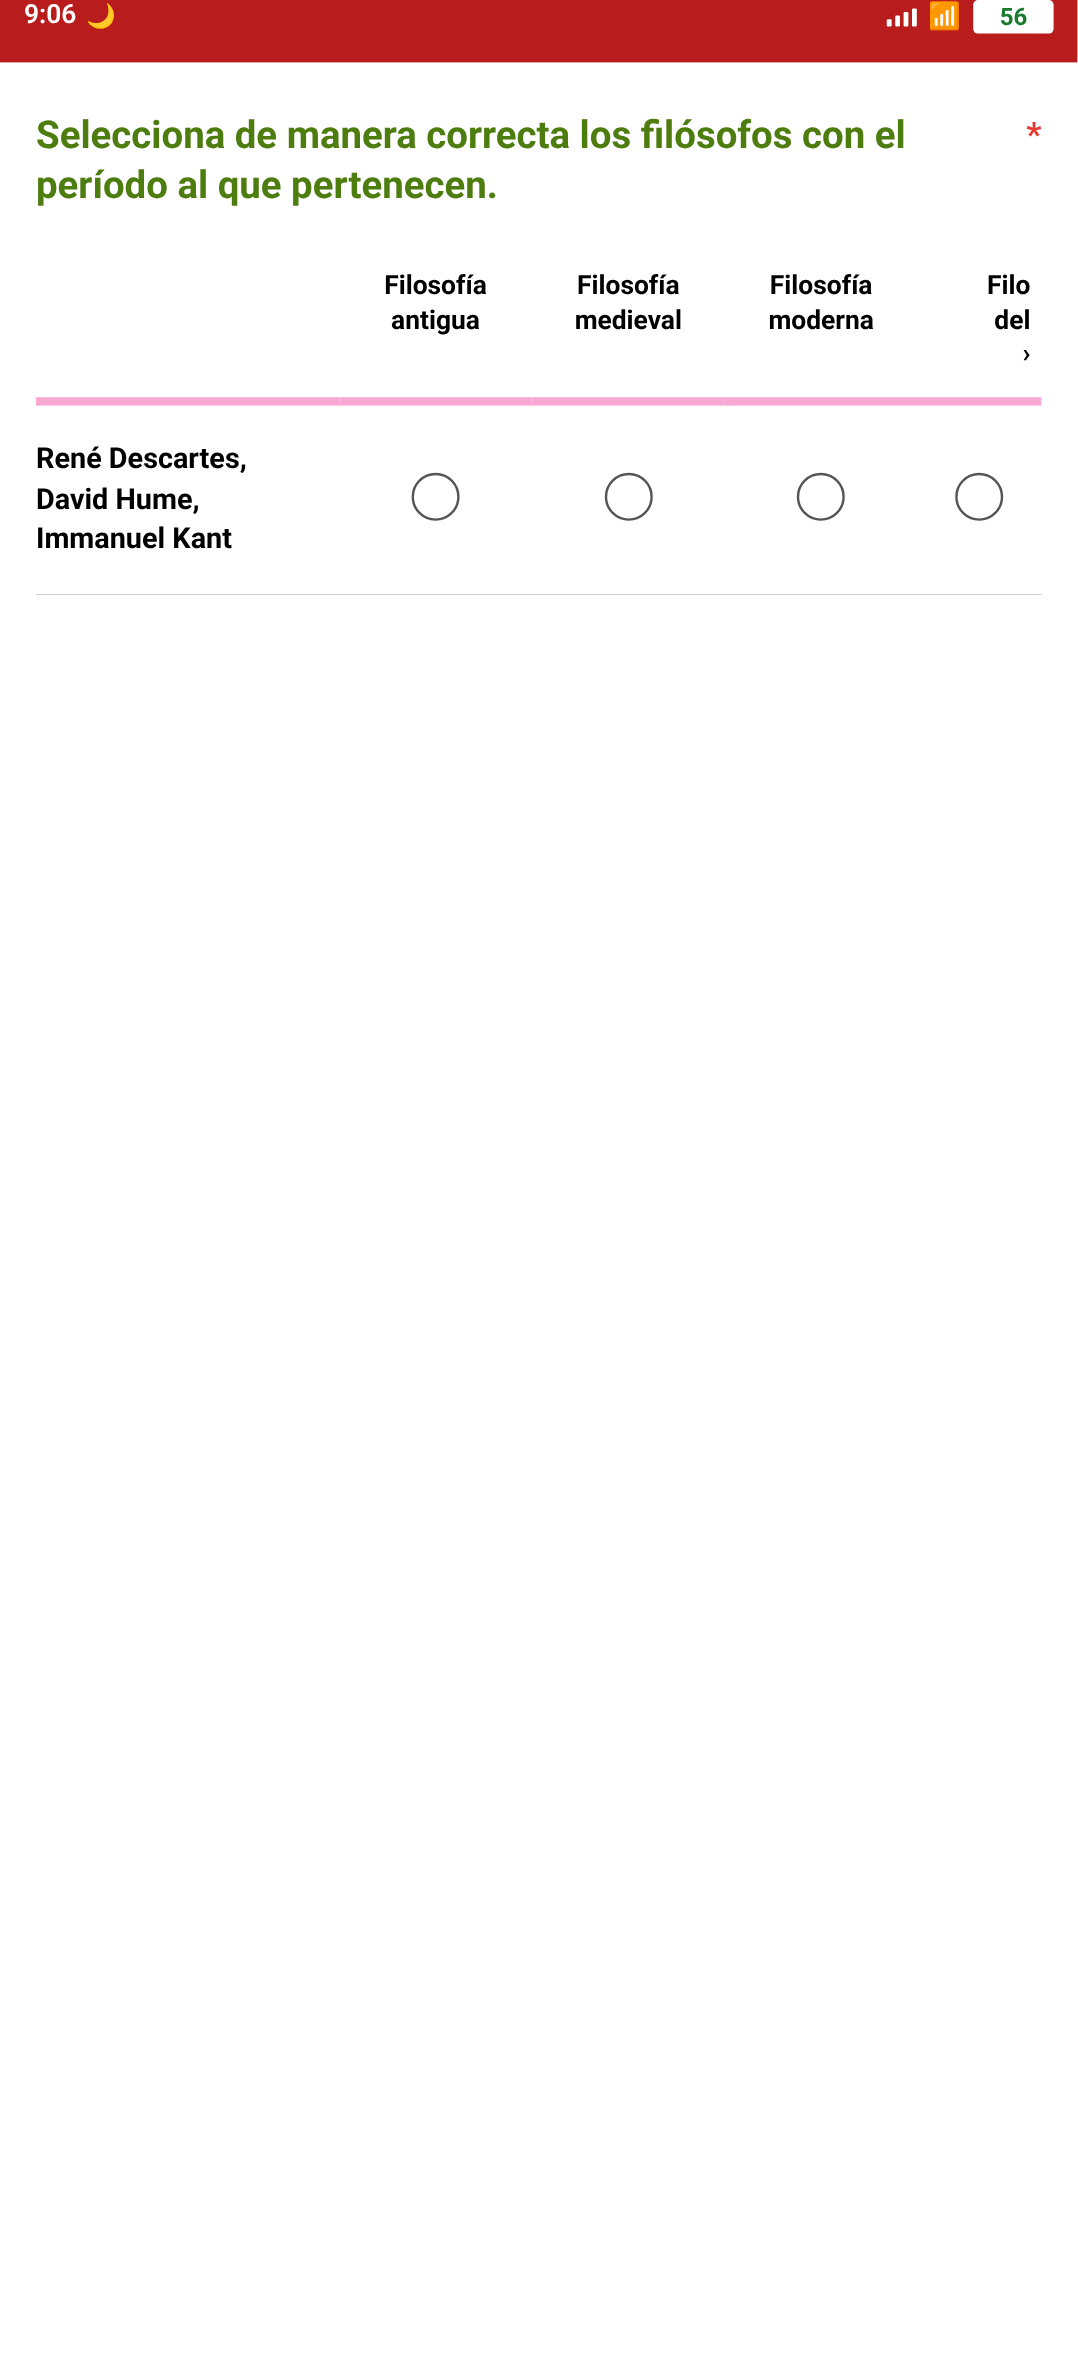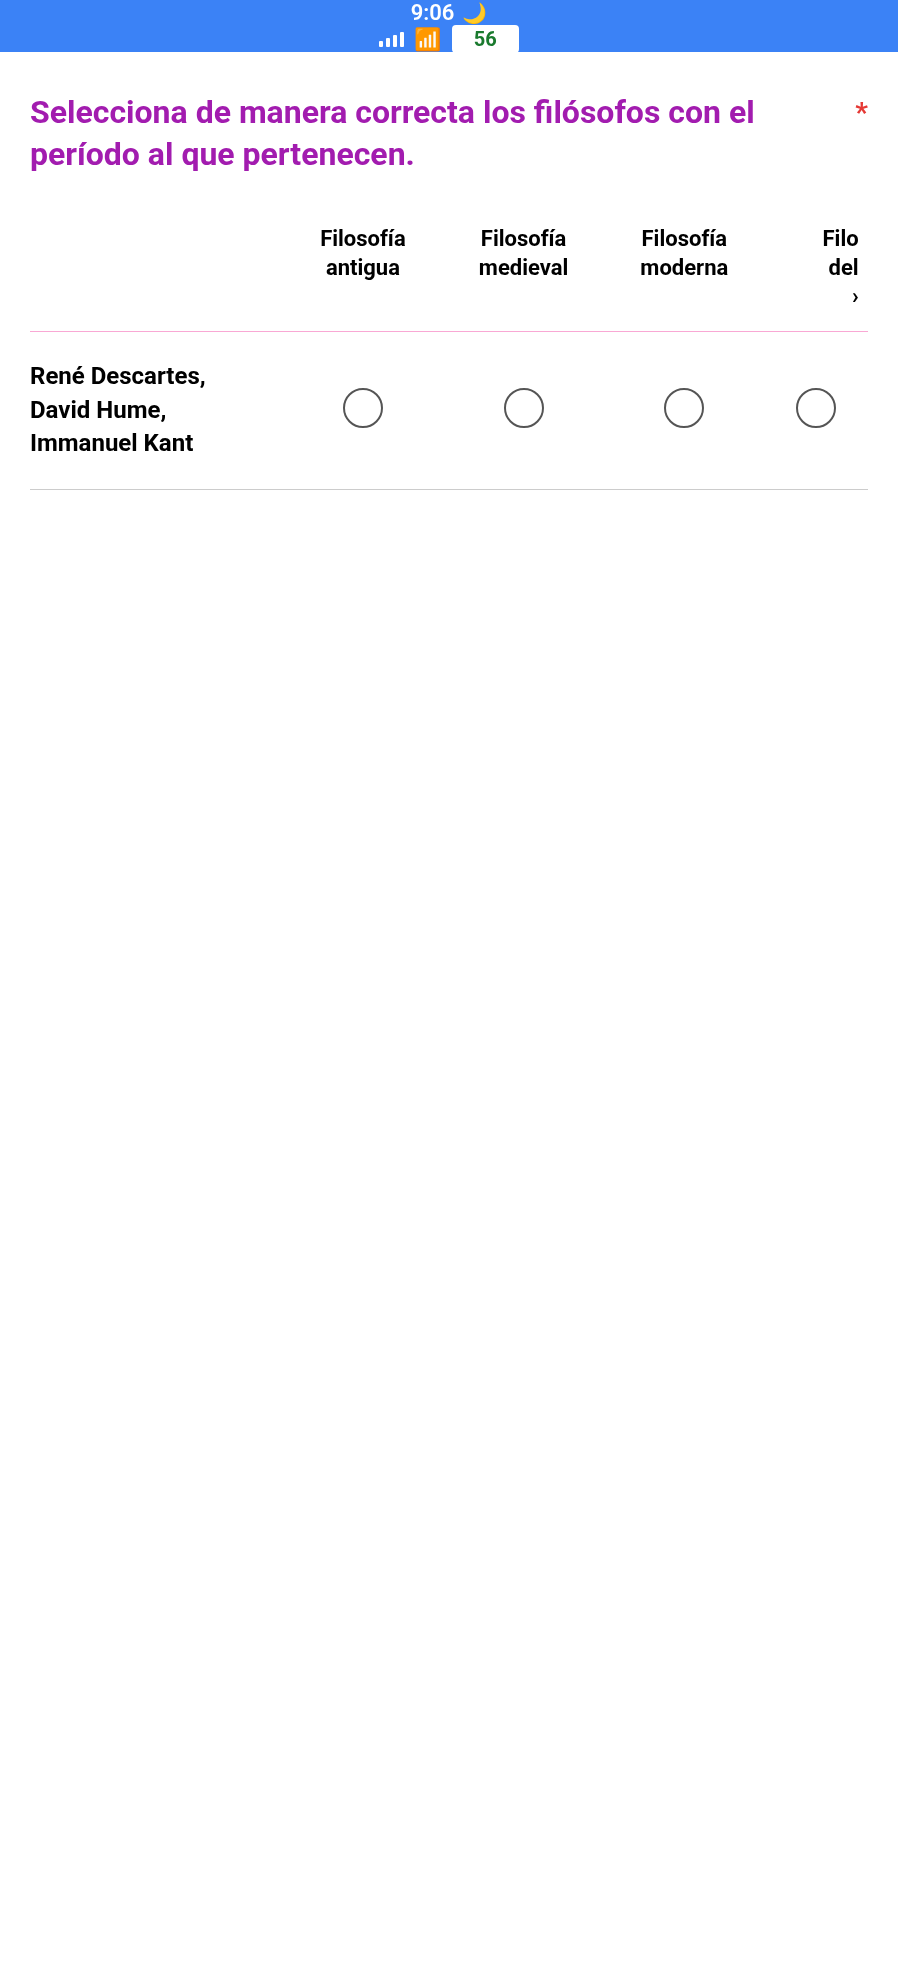--- a/index.html
+++ b/index.html
@@ -7,30 +7,29 @@
 
     body {
       font-family: -apple-system, BlinkMacSystemFont, 'Segoe UI', Roboto, sans-serif;
       background: #fff;
       width: 898px;
       min-height: 1983px;
     }
 
     
     .status-bar {
-      background: #3b82f6;
+      background: #b91c1c;
       color: #fff;
       height: 52px;
       display: flex;
-      align-items: center;
+      align-items: flex-start;
       justify-content: space-between;
       padding: 0 20px;
       font-size: 22px;
       font-weight: 600;
-      flex-direction: column;
     }
     .status-bar-left {
       display: flex;
       align-items: center;
       gap: 8px;
     }
     .status-bar-right {
       display: flex;
       align-items: center;
       gap: 10px;
@@ -53,21 +52,21 @@
     
     .question-header {
       display: flex;
       align-items: flex-start;
       gap: 8px;
       margin-bottom: 40px;
     }
     .question-text {
       font-size: 32px;
       font-weight: 700;
-      color: #a21caf;
+      color: #4d7c0f;
       line-height: 1.3;
       flex: 1;
     }
     .required-star {
       color: #e53935;
       font-size: 28px;
       font-weight: 700;
       margin-top: 4px;
     }
 
@@ -104,21 +103,21 @@
       padding: 10px 4px 20px 4px;
       font-size: 22px;
       font-weight: 700;
       color: #000;
       line-height: 1.3;
       overflow: hidden;
     }
 
     
     .grid-row {
-      border-top: 1px solid #f9a8d4;
+      border-top: 7px solid #f9a8d4;
     }
     .grid-row:last-child {
       border-bottom: 1px solid #ccc;
     }
 
     .cell-philosopher {
       padding: 28px 20px 28px 0;
       font-size: 24px;
       font-weight: 700;
       color: #000;

